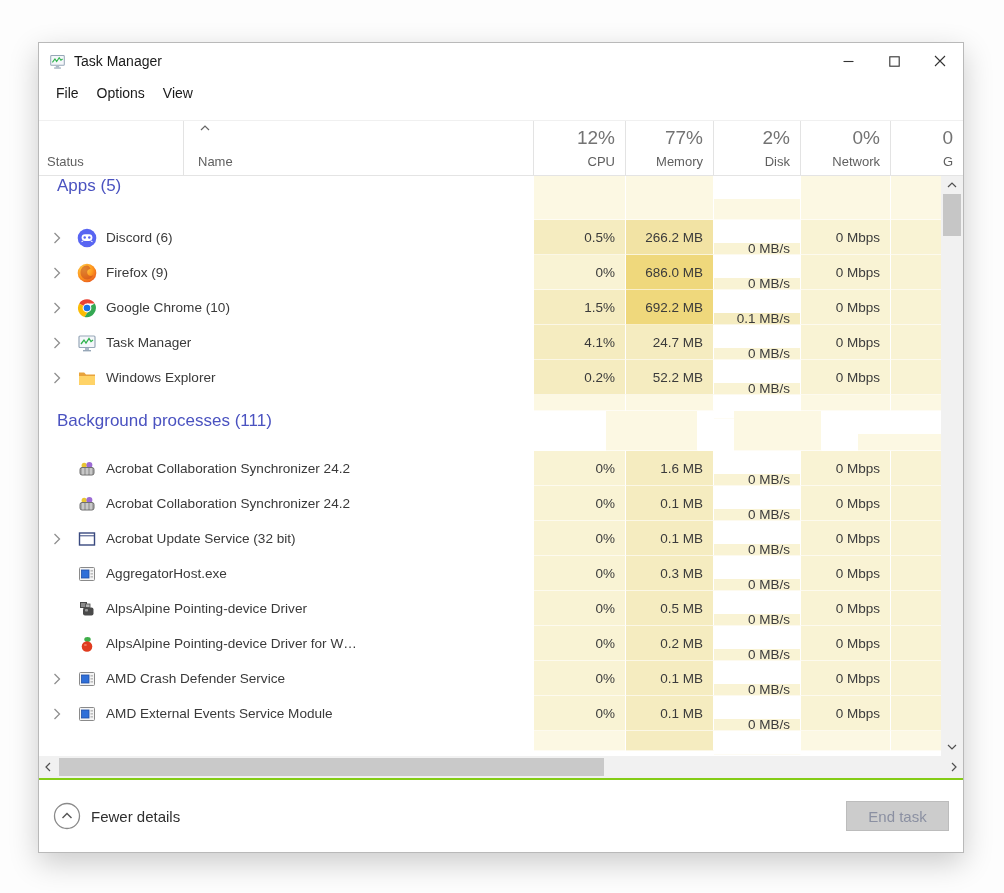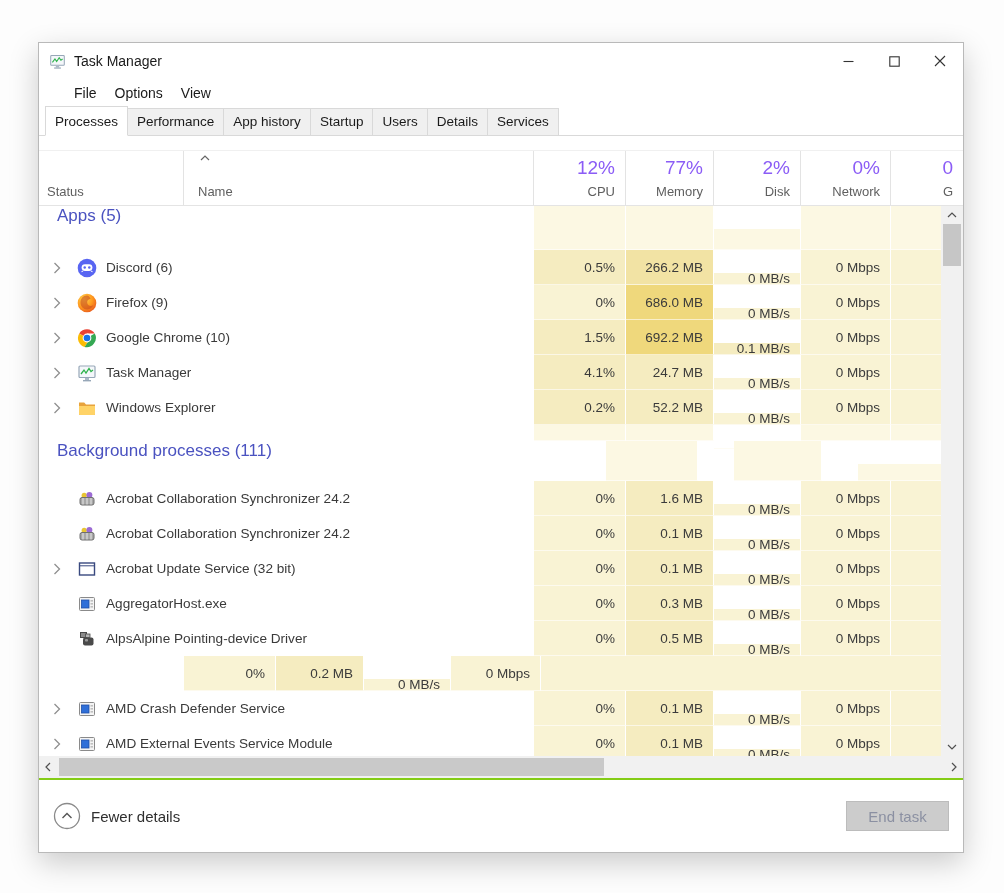--- a/index.html
+++ b/index.html
@@ -11,41 +11,41 @@
     display:flex; flex-direction:column; }
 
   
   .titlebar { height:36px; display:flex; align-items:center; padding-left:10px; background:#fff; flex:0 0 auto; }
   .titlebar .app-icon { width:17px; height:17px; margin-right:8px; }
   .titlebar .title { font-size:14px; color:#1a1a1a; }
   .caption-buttons { margin-left:auto; display:flex; height:100%; }
   .cap-btn { width:46px; height:100%; display:flex; align-items:center; justify-content:center; }
 
   
-  .menubar { height:27px; display:flex; align-items:center; padding-left:26px; flex:0 0 auto; }
+  .menubar { height:27px; display:flex; align-items:center; padding-left:8px; flex:0 0 auto; }
   .menu-item { font-size:14px; color:#1a1a1a; padding:3px 9px; }
 
   
   .tabbar { height:30px; display:flex; align-items:flex-end; padding-left:6px; border-bottom:1px solid #d9d9d9; flex:0 0 auto; }
   .tab { font-size:13.5px; color:#1a1a1a; padding:5px 9px 6px; background:#f0f0f0; border:1px solid #d9d9d9; border-bottom:none; margin-right:-1px; position:relative; }
   .tab.active { background:#fff; padding-top:7px; z-index:2; margin-bottom:-1px; border-bottom:1px solid #fff; }
 
   .tab-gap { height:14px; flex:0 0 auto; }
 
   
   .thead { height:56px; display:flex; position:relative; border-top:1px solid #f0f0f0; border-bottom:1px solid #e4e4e4; flex:0 0 auto; }
   .th { border-right:1px solid #e3e3e3; position:relative; }
   .th-name  { width:350px; }
   .th-status{ width:145px; }
   .th-cpu   { width:92px; }
   .th-mem   { width:88px; }
   .th-disk  { width:87px; }
   .th-net   { width:90px; }
   .th-gpu   { flex:1; border-right:none; }
-  .th .big { position:absolute; top:6px; right:10px; font-size:19px; color:#8b5cf6; }
+  .th .big { position:absolute; top:6px; right:10px; font-size:19px; color:#737373; }
   .th .lbl { position:absolute; bottom:6px; right:10px; font-size:13px; color:#5f5f5f; }
   .th .lbl-left { position:absolute; bottom:6px; left:8px; font-size:13px; color:#5f5f5f; }
   .th-name .lbl-left { left:14px; }
   .sort-caret { position:absolute; top:3px; left:160px; }
 
   
   .rows { flex:1 1 auto; position:relative; overflow:hidden; background:#fff; }
   .row { display:flex; height:35px; align-items:stretch; }
   .row-section-apps { height:44px; }
   .row-spacer { height:16px; }
@@ -190,29 +190,20 @@
       </div>
     </div>
   </div>
 
   <div class="menubar">
     <span class="menu-item">File</span>
     <span class="menu-item">Options</span>
     <span class="menu-item">View</span>
   </div>
 
-  <div class="tabbar">
-    <span class="tab active">Processes</span>
-    <span class="tab">Performance</span>
-    <span class="tab">App history</span>
-    <span class="tab">Startup</span>
-    <span class="tab">Users</span>
-    <span class="tab">Details</span>
-    <span class="tab">Services</span>
-  </div>
 
   <div class="tab-gap"></div>
 
   <div class="thead">
     <span class="sort-caret">
       <svg width="12" height="8" viewBox="0 0 12 8">
           <path d="M2 6 L6 2 L10 6" fill="none" stroke="#666" stroke-width="1.2"></path>
         </svg>
     </span>
     <div class="th th-status">
@@ -477,20 +468,29 @@
       </div>
       <div class="c c-status"></div>
       <div class="c c-val h1">0%</div>
       <div class="c c-val c-mem h2">0.5 MB</div>
       <div class="c c-val c-disk h1">0 MB/s</div>
       <div class="c c-val c-net h1">0 Mbps</div>
       <div class="c c-val c-gpu h1"></div>
     </div>
 
     <div class="row">
+      <div class="c c-name">
+        <span class="chev-spacer"></span>
+        <span class="proc-icon">
+            <svg width="20" height="20" viewBox="0 0 20 20">
+              <use href="#sym-alpsw"></use>
+            </svg>
+          </span>
+        <span class="proc-label">AlpsAlpine Pointing-device Driver for W…</span>
+      </div>
       <div class="c c-status"></div>
       <div class="c c-val h1">0%</div>
       <div class="c c-val c-mem h2">0.2 MB</div>
       <div class="c c-val c-disk h1">0 MB/s</div>
       <div class="c c-val c-net h1">0 Mbps</div>
       <div class="c c-val c-gpu h1"></div>
     </div>
 
     <div class="row">
       <div class="c c-name">

